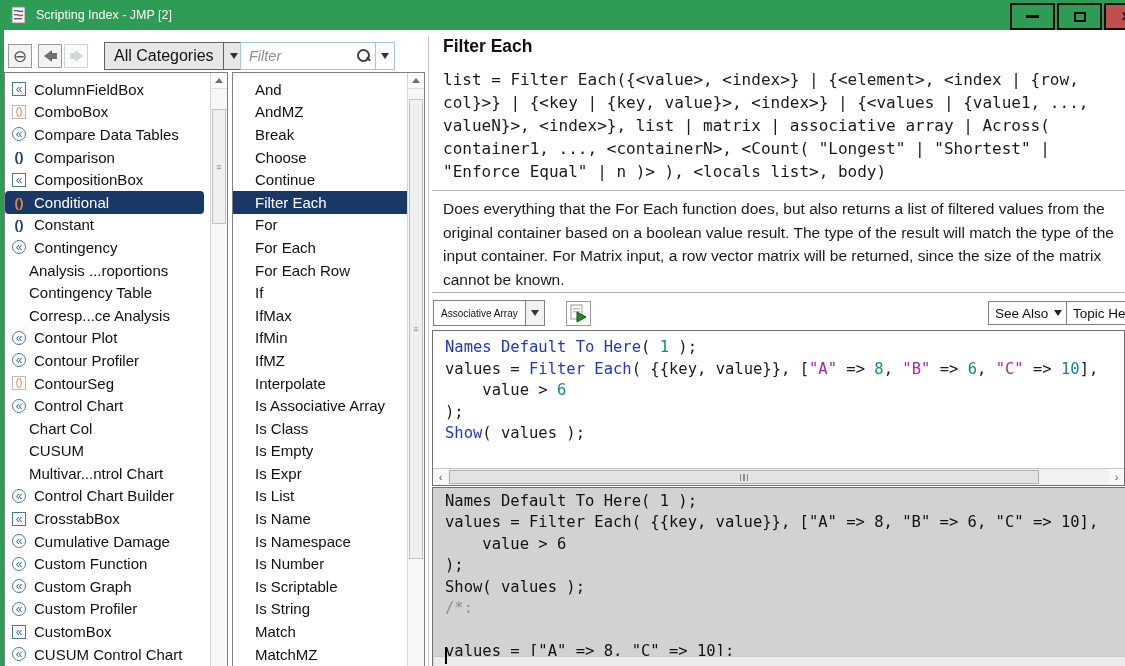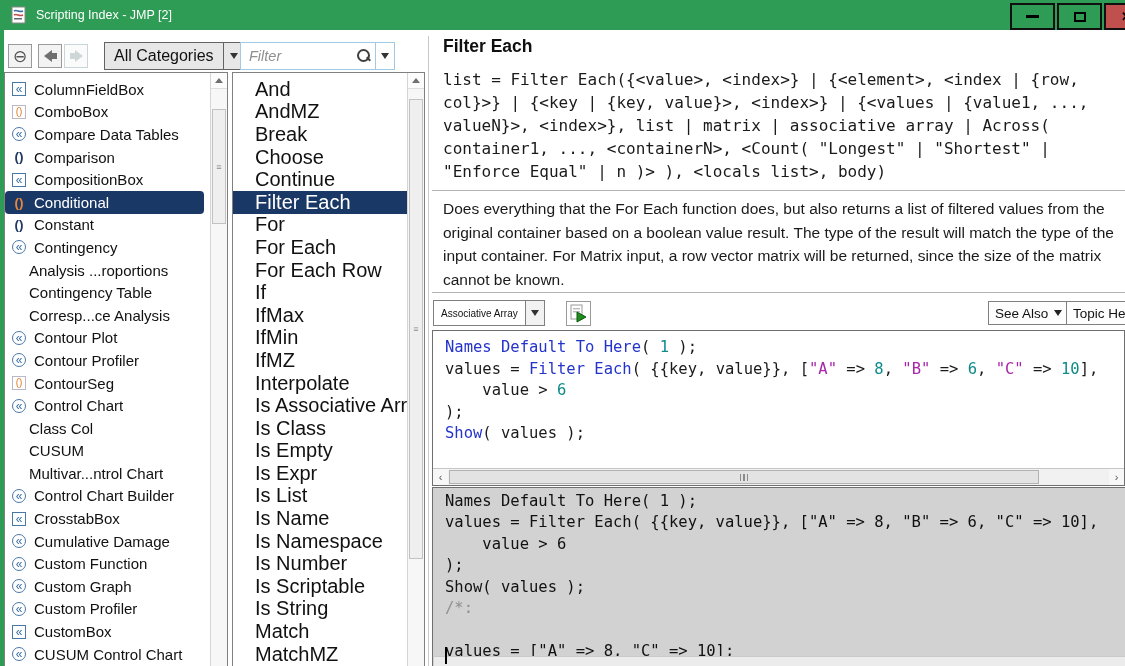--- a/index.html
+++ b/index.html
@@ -50,21 +50,21 @@
   .rows { position:absolute; left:0; top:5px; right:17px; }
   .cat-row { height:22.6px; display:flex; align-items:center; padding-left:7px; font-size:15px; color:#111; white-space:nowrap; }
   .cat-row.child { padding-left:24px; }
   .cat-row.sel { background:#1A3866; color:#fff; border-radius:4px; margin-right:6px; }
   .cicon { width:14px; height:14px; margin-right:8px; flex:0 0 14px; display:flex; align-items:center; justify-content:center; font-size:12px; line-height:1; }
   .cicon.box-chev   { border:1px solid #4878a8; color:#3c6e9f; }
   .cicon.circle-chev{ border:1px solid #4878a8; border-radius:50%; color:#3c6e9f; }
   .cicon.box-paren  { border:1px solid #b8b8c8; color:#e07a28; font-size:10px; }
   .cicon.paren        { color:#1f3864; font-size:13.5px; font-weight:bold; border:none; }
   .cicon.paren-orange { color:#e8873a; font-size:13.5px; font-weight:bold; border:none; }
-  .fn-row { height:22.6px; display:flex; align-items:center; padding-left:22px; font-size:20px; color:#111; white-space:nowrap; }
+  .fn-row { height:22.6px; display:flex; align-items:center; padding-left:22px; font-size:15px; color:#111; white-space:nowrap; }
   .fn-row.sel { background:#1A3866; color:#fff; }
 
   
   .vscroll { position:absolute; right:0; top:0; bottom:0; width:17px; border-left:1px solid #d5d5d5; background:#f7f7f7; }
   .vs-up { height:16px; background:#fcfcfc; border-bottom:1px solid #dedede; display:flex; align-items:center; justify-content:center; }
   .tri-up { width:0; height:0; border-left:4px solid transparent; border-right:4px solid transparent; border-bottom:5px solid #6f6f6f; }
   .vthumb { position:absolute; left:1px; right:1px; background:#efefef; border:1px solid #c2c2c2; display:flex; align-items:center; justify-content:center; color:#8a8a8a; font-size:9px; }
   #cat-thumb { top:36px; height:115px; }
   #fn-thumb  { top:26px; height:460px; }
 
@@ -211,21 +211,21 @@
         </div>
         <div class="cat-row">
           <span class="cicon box-paren">()</span>
           <span>ContourSeg</span>
         </div>
         <div class="cat-row">
           <span class="cicon circle-chev">«</span>
           <span>Control Chart</span>
         </div>
         <div class="cat-row child">
-          <span>Class Col</span>
+          <span>Chart Col</span>
         </div>
         <div class="cat-row child">
           <span>CUSUM</span>
         </div>
         <div class="cat-row child">
           <span>Multivar...ntrol Chart</span>
         </div>
         <div class="cat-row">
           <span class="cicon circle-chev">«</span>
           <span>Control Chart Builder</span>

